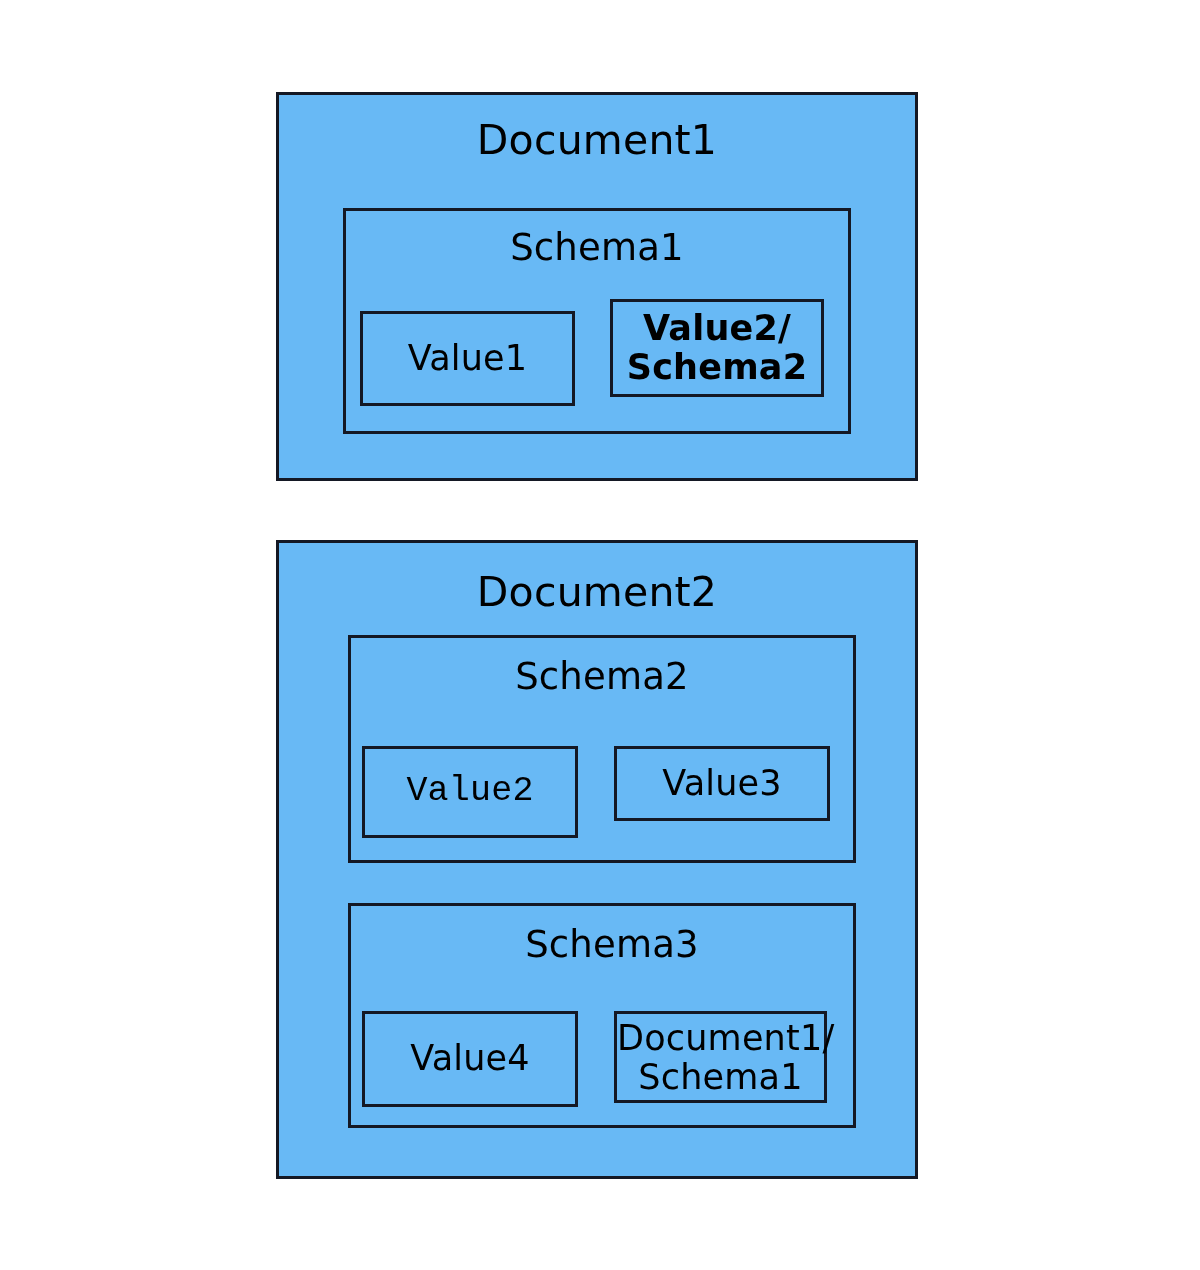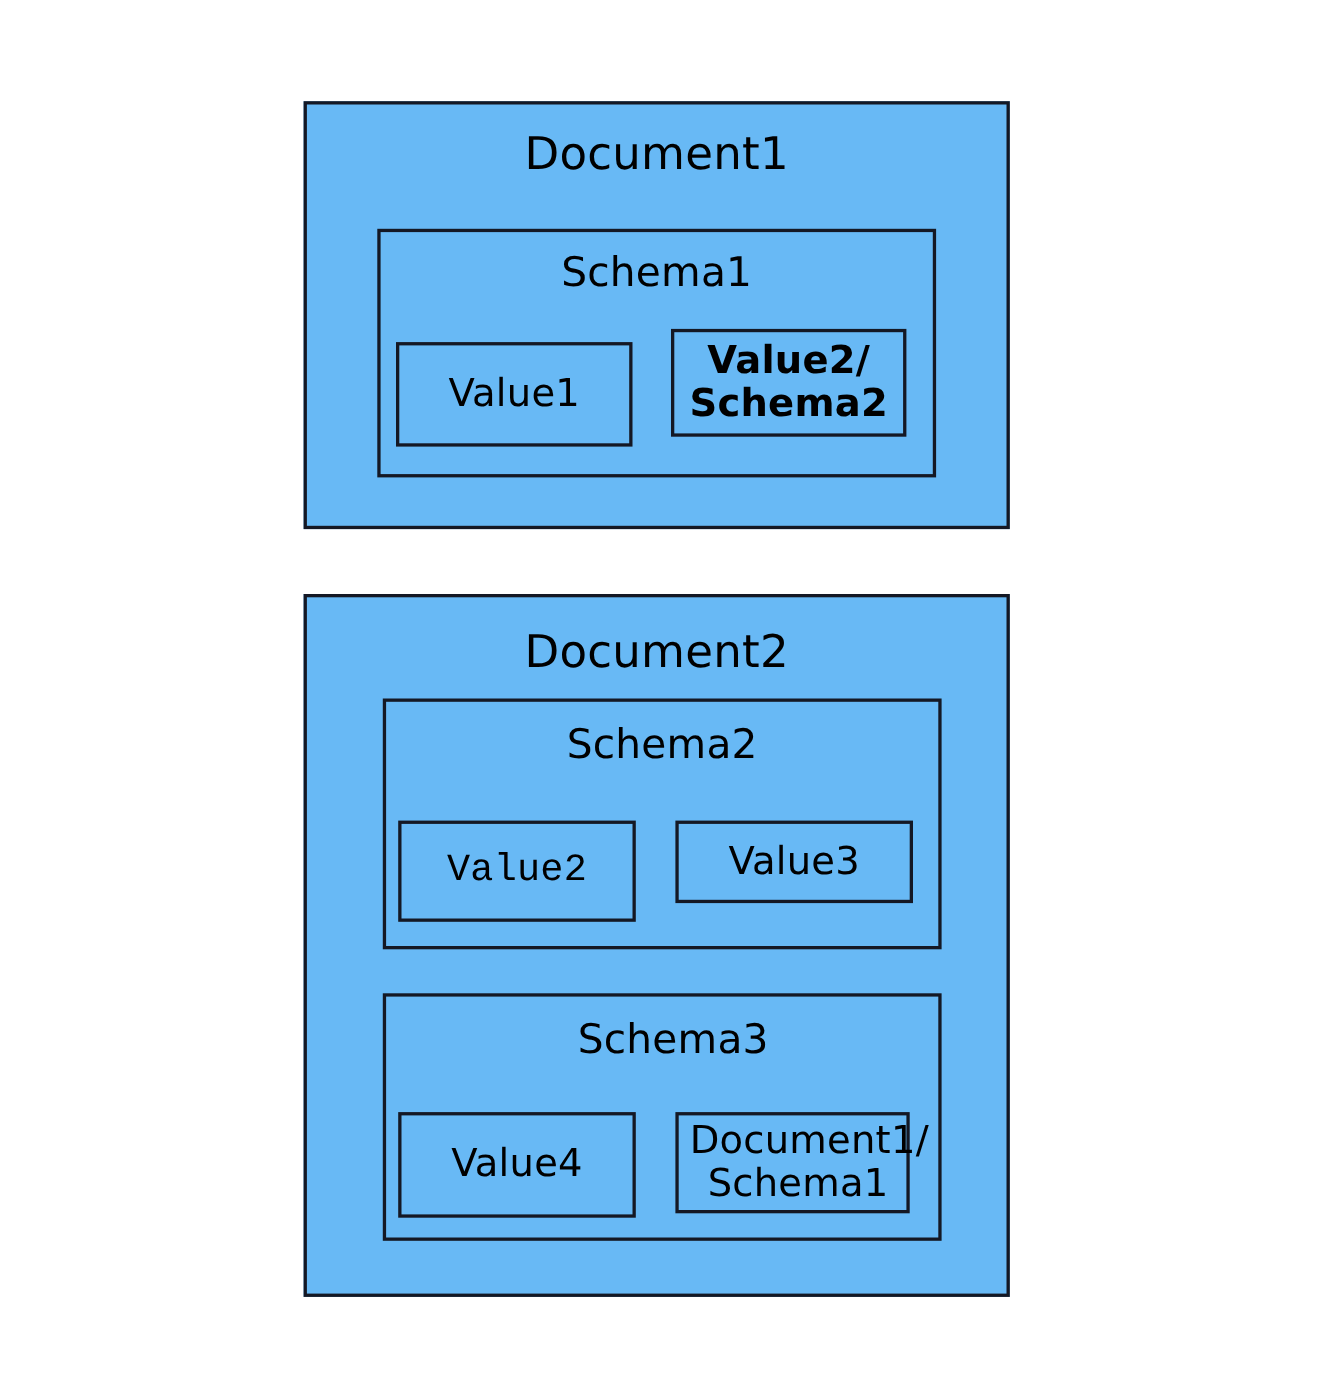--- a/index.html
+++ b/index.html
@@ -161,21 +161,20 @@
 
   #doc1schema1 {
     left: 263px;
     top: 105px;
     width: 213px;
     height: 92px;
   }
   #doc1schema1 .value-label {
     font-size: 35px;
     line-height: 1.1;
-    padding-left: 10px;
   }
 </style>
 </head>
 <body>
 
 <div class="canvas">
 
   <div class="doc-box" id="doc1">
     <div class="doc-title" id="doc1-title">Document1</div>
 

